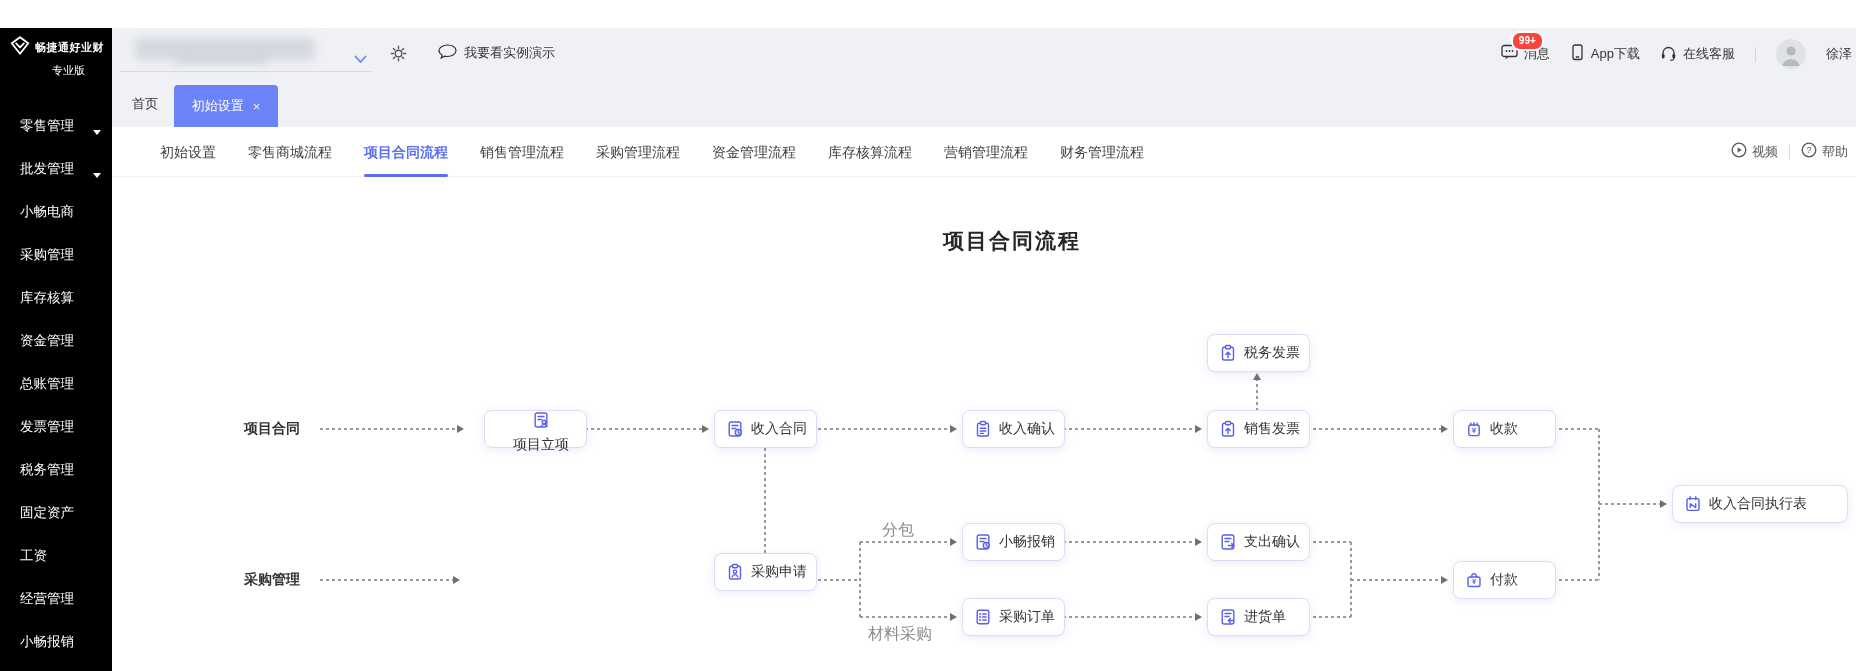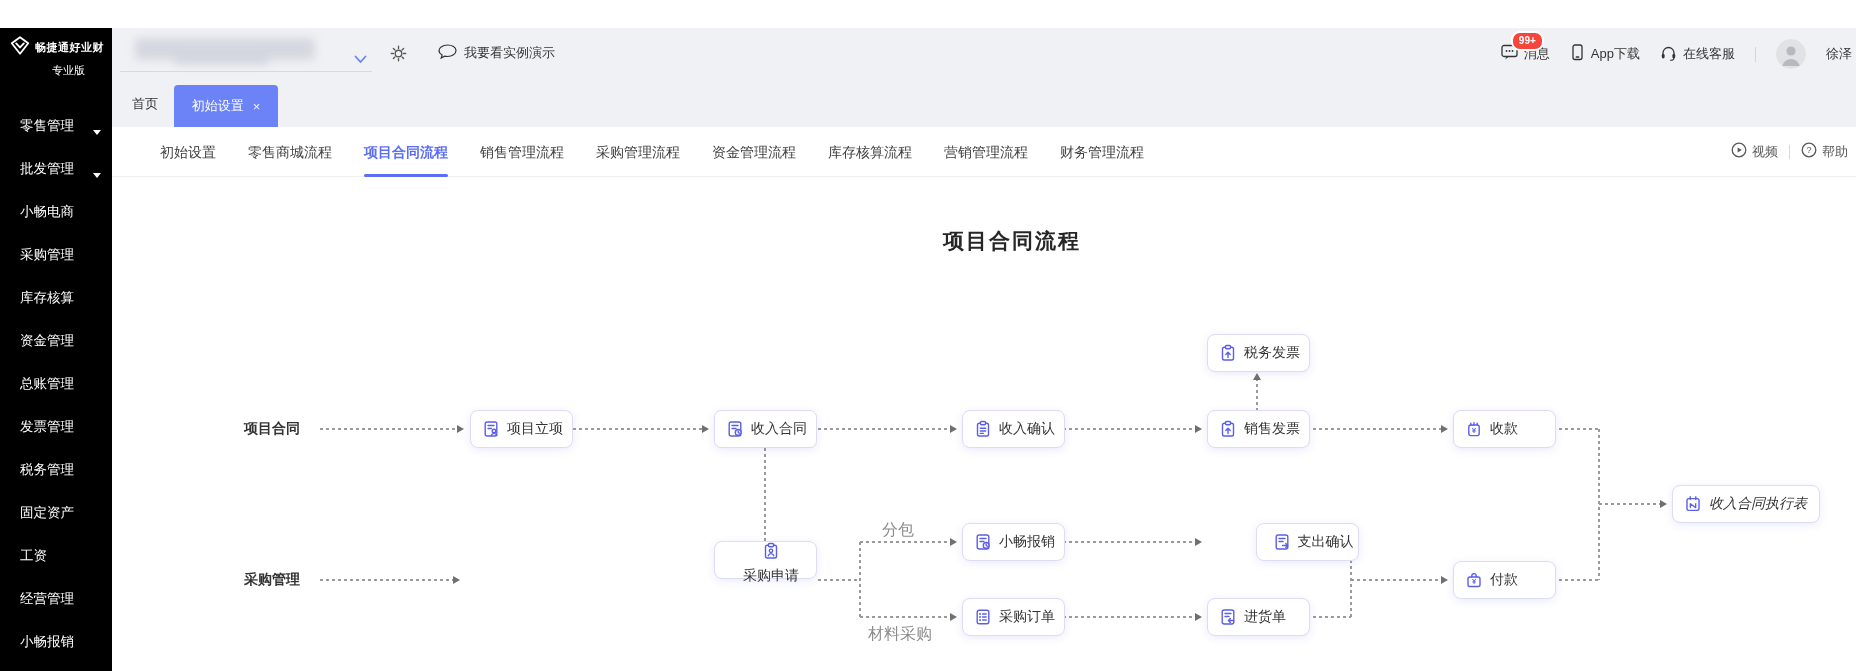--- a/index.html
+++ b/index.html
@@ -70,21 +70,21 @@
   
   .canvas { position:relative; flex:1; background:#fff; overflow:hidden; }
   .flow-title { position:absolute; left:900px; top:50px; transform:translateX(-50%);
     font-size:21px; color:#262626; font-weight:bold; letter-spacing:2px; white-space:nowrap;}
   .lane-label { position:absolute; font-size:14px; color:#333; font-weight:bold; white-space:nowrap;}
   .branch-label { position:absolute; font-size:16px; color:#8c8c8c; white-space:nowrap; }
   .node { position:absolute; width:103px; height:38px; background:#fff;
     border:1px solid #dcdcf4; border-radius:8px; display:flex; align-items:center;
     gap:7px; padding-left:11px; font-size:14px; color:#333; cursor:pointer;
     box-shadow:0 2px 8px rgba(93,95,232,0.13); white-space:nowrap; }
-  .node.wide { width:148px;font-style:italic; }
+  .node.wide { width:176px; }
   .hline { position:absolute; height:2px;
     background-image:repeating-linear-gradient(90deg,#9a9a9a 0 3px,transparent 3px 6px); }
   .vline { position:absolute; width:2px;
     background-image:repeating-linear-gradient(180deg,#9a9a9a 0 3px,transparent 3px 6px); }
   .ah-r { position:absolute; width:0; height:0; border-top:4px solid transparent;
     border-bottom:4px solid transparent; border-left:7px solid #707070; }
   .ah-u { position:absolute; width:0; height:0; border-left:4px solid transparent;
     border-right:4px solid transparent; border-bottom:7px solid #707070; }
   .ah-d { position:absolute; width:0; height:0; border-left:4px solid transparent;
     border-right:4px solid transparent; border-top:7px solid #707070; }
@@ -313,21 +313,21 @@
       <div class="ah-r" style="left:1083px;top:361px;"></div>
       <div class="hline" style="left:951px;top:439px;width:133px;"></div>
       <div class="ah-r" style="left:1083px;top:436px;"></div>
 
       <div class="hline" style="left:1195px;top:364px;width:44px;"></div>
       <div class="hline" style="left:1195px;top:439px;width:44px;"></div>
       <div class="vline" style="left:1238px;top:365px;height:76px;"></div>
       <div class="hline" style="left:1239px;top:402px;width:91px;"></div>
       <div class="ah-r" style="left:1329px;top:399px;"></div>
 
-      <div class="node" style="left:358px;top:233px;">
+      <div class="node" style="left:372px;top:233px;flex-direction:column;">
         <span class="nicon">
             <svg width="18" height="18" viewBox="0 0 18 18" stroke="#5b5fe8" stroke-width="1.4" fill="none" stroke-linecap="round" stroke-linejoin="round">
               <rect x="3.2" y="2" width="11.6" height="14" rx="2"></rect>
               <path d="M6 5.5h6M6 8.5h3.5"></path>
               <circle cx="12" cy="11" r="1.8"></circle>
               <path d="M9.2 15.5a2.9 2.9 0 0 1 5.6 0"></path>
             </svg>
           </span>
         <span>项目立项</span>
       </div>
@@ -385,21 +385,21 @@
       <div class="node wide" style="left:1560px;top:308px;">
         <span class="nicon">
             <svg width="18" height="18" viewBox="0 0 18 18" stroke="#5b5fe8" stroke-width="1.4" fill="none" stroke-linecap="round" stroke-linejoin="round">
               <rect x="3" y="3.6" width="12" height="11.8" rx="1.8"></rect>
               <path d="M6.2 1.8v2.8M11.8 1.8v2.8"></path>
               <path d="M6.3 12.6V8.7l5.4 3.9V8.7" stroke-width="1.3"></path>
             </svg>
           </span>
         <span>收入合同执行表</span>
       </div>
-      <div class="node" style="left:602px;top:364px;flex-direction:column;">
+      <div class="node" style="left:602px;top:376px;">
         <span class="nicon">
             <svg width="18" height="18" viewBox="0 0 18 18" stroke="#5b5fe8" stroke-width="1.4" fill="none" stroke-linecap="round" stroke-linejoin="round">
               <rect x="3.5" y="3.2" width="11" height="12.8" rx="1.8"></rect>
               <rect x="6.5" y="1.5" width="5" height="3.2" rx="1" fill="#fff"></rect>
               <circle cx="9" cy="8.8" r="1.7"></circle>
               <path d="M6.2 13.8a2.9 2.9 0 0 1 5.6 0"></path>
             </svg>
           </span>
         <span>采购申请</span>
       </div>
@@ -407,21 +407,21 @@
         <span class="nicon">
             <svg width="18" height="18" viewBox="0 0 18 18" stroke="#5b5fe8" stroke-width="1.4" fill="none" stroke-linecap="round" stroke-linejoin="round">
               <rect x="3.2" y="2" width="11.6" height="14" rx="2"></rect>
               <path d="M6 5.5h6M6 8.5h4"></path>
               <circle cx="12.2" cy="12.4" r="2.9" fill="#fff"></circle>
               <path d="M12.2 11v1.5l1.1.7"></path>
             </svg>
           </span>
         <span>小畅报销</span>
       </div>
-      <div class="node" style="left:1144px;top:346px;justify-content:center;">
+      <div class="node" style="left:1095px;top:346px;">
         <span class="nicon">
             <svg width="18" height="18" viewBox="0 0 18 18" stroke="#5b5fe8" stroke-width="1.4" fill="none" stroke-linecap="round" stroke-linejoin="round">
               <rect x="3.2" y="2" width="11.6" height="14" rx="2"></rect>
               <path d="M6 5.5h6M6 8.5h4"></path>
               <path d="M9.5 12.5h5.2M12.8 10.6l1.9 1.9-1.9 1.9"></path>
             </svg>
           </span>
         <span>支出确认</span>
       </div>
       <div class="node" style="left:850px;top:421px;">

